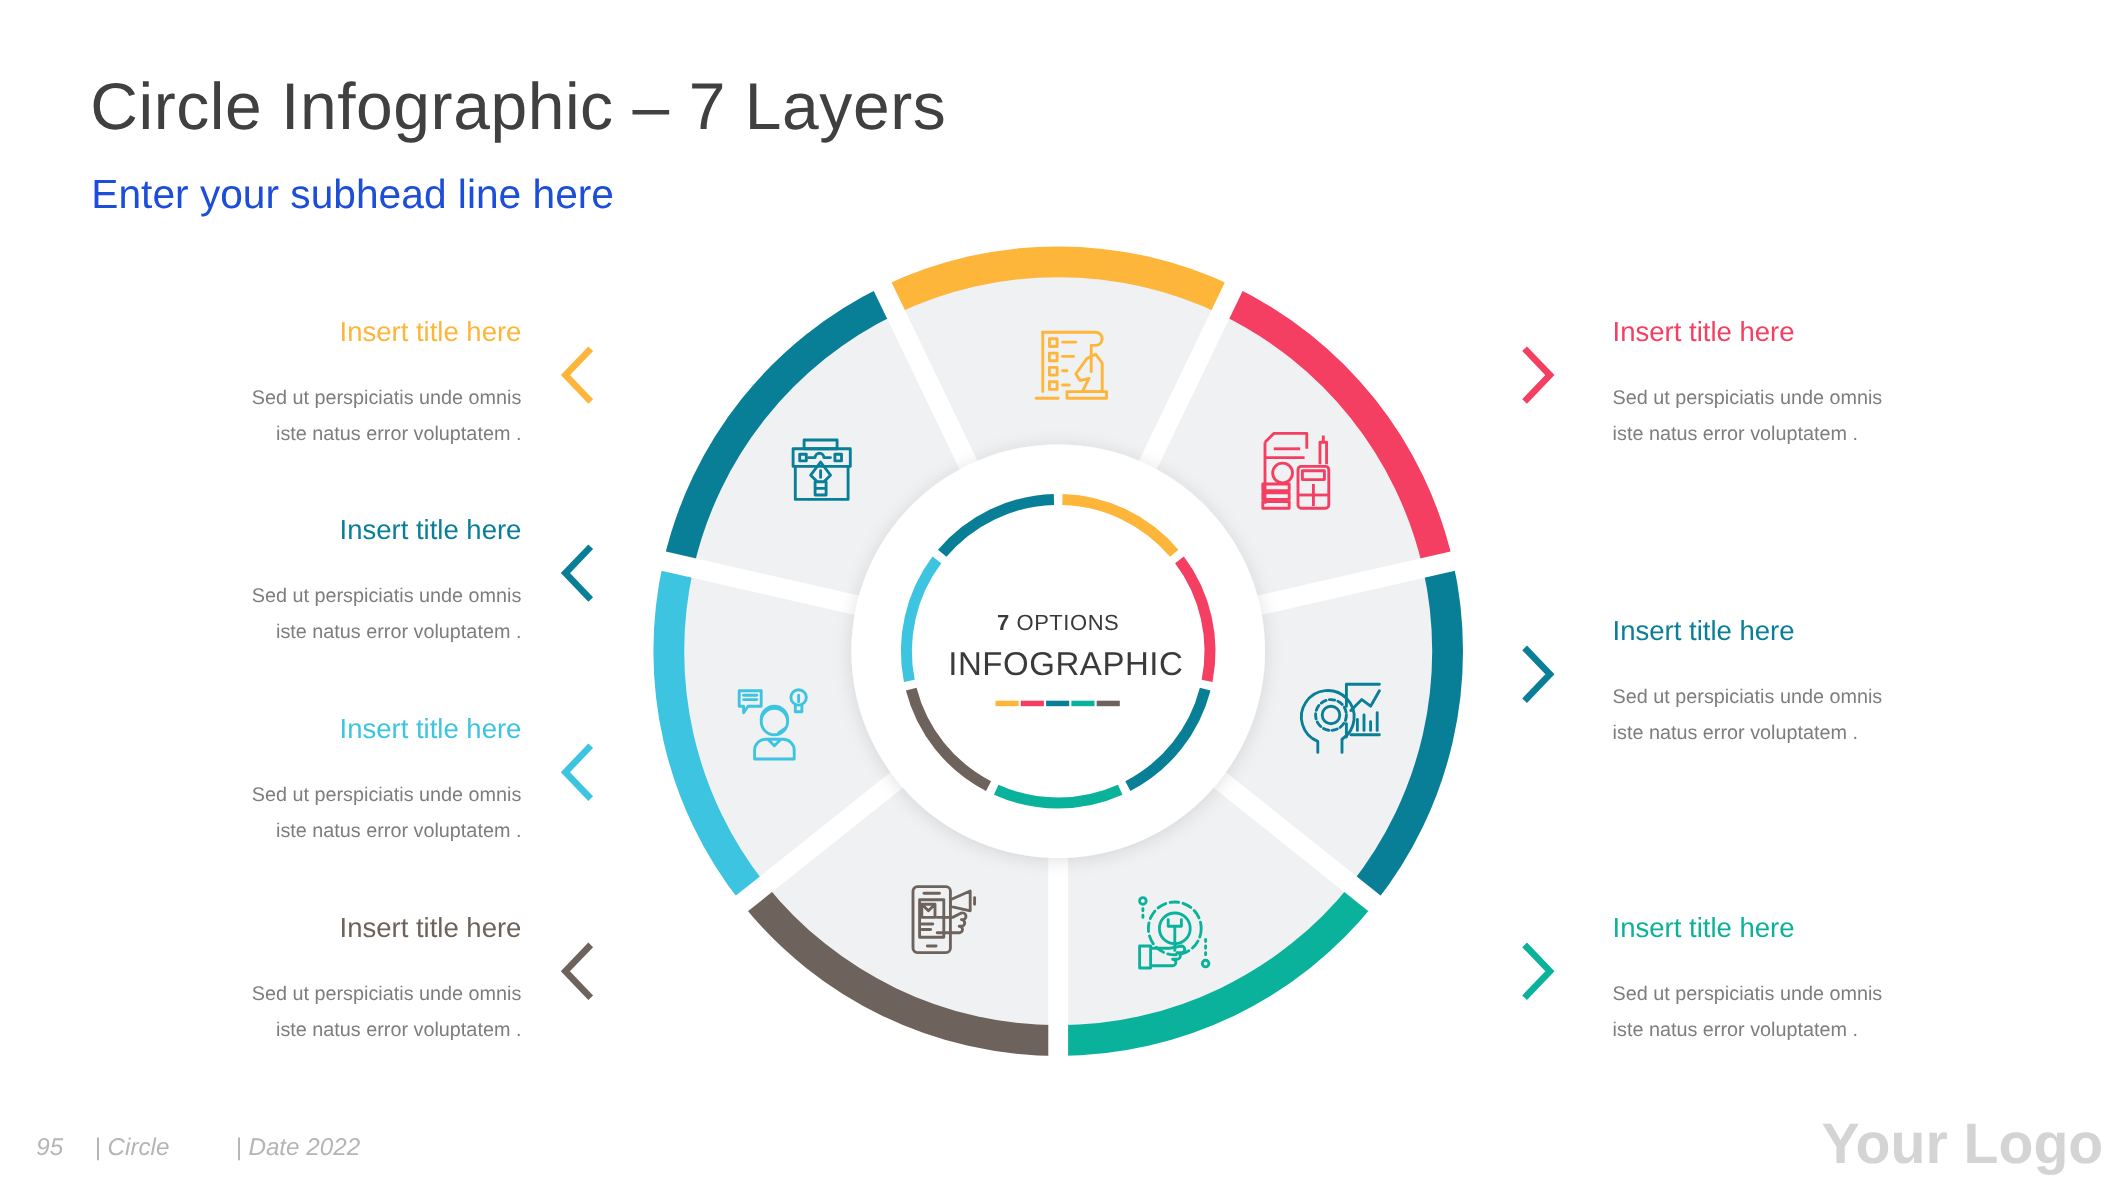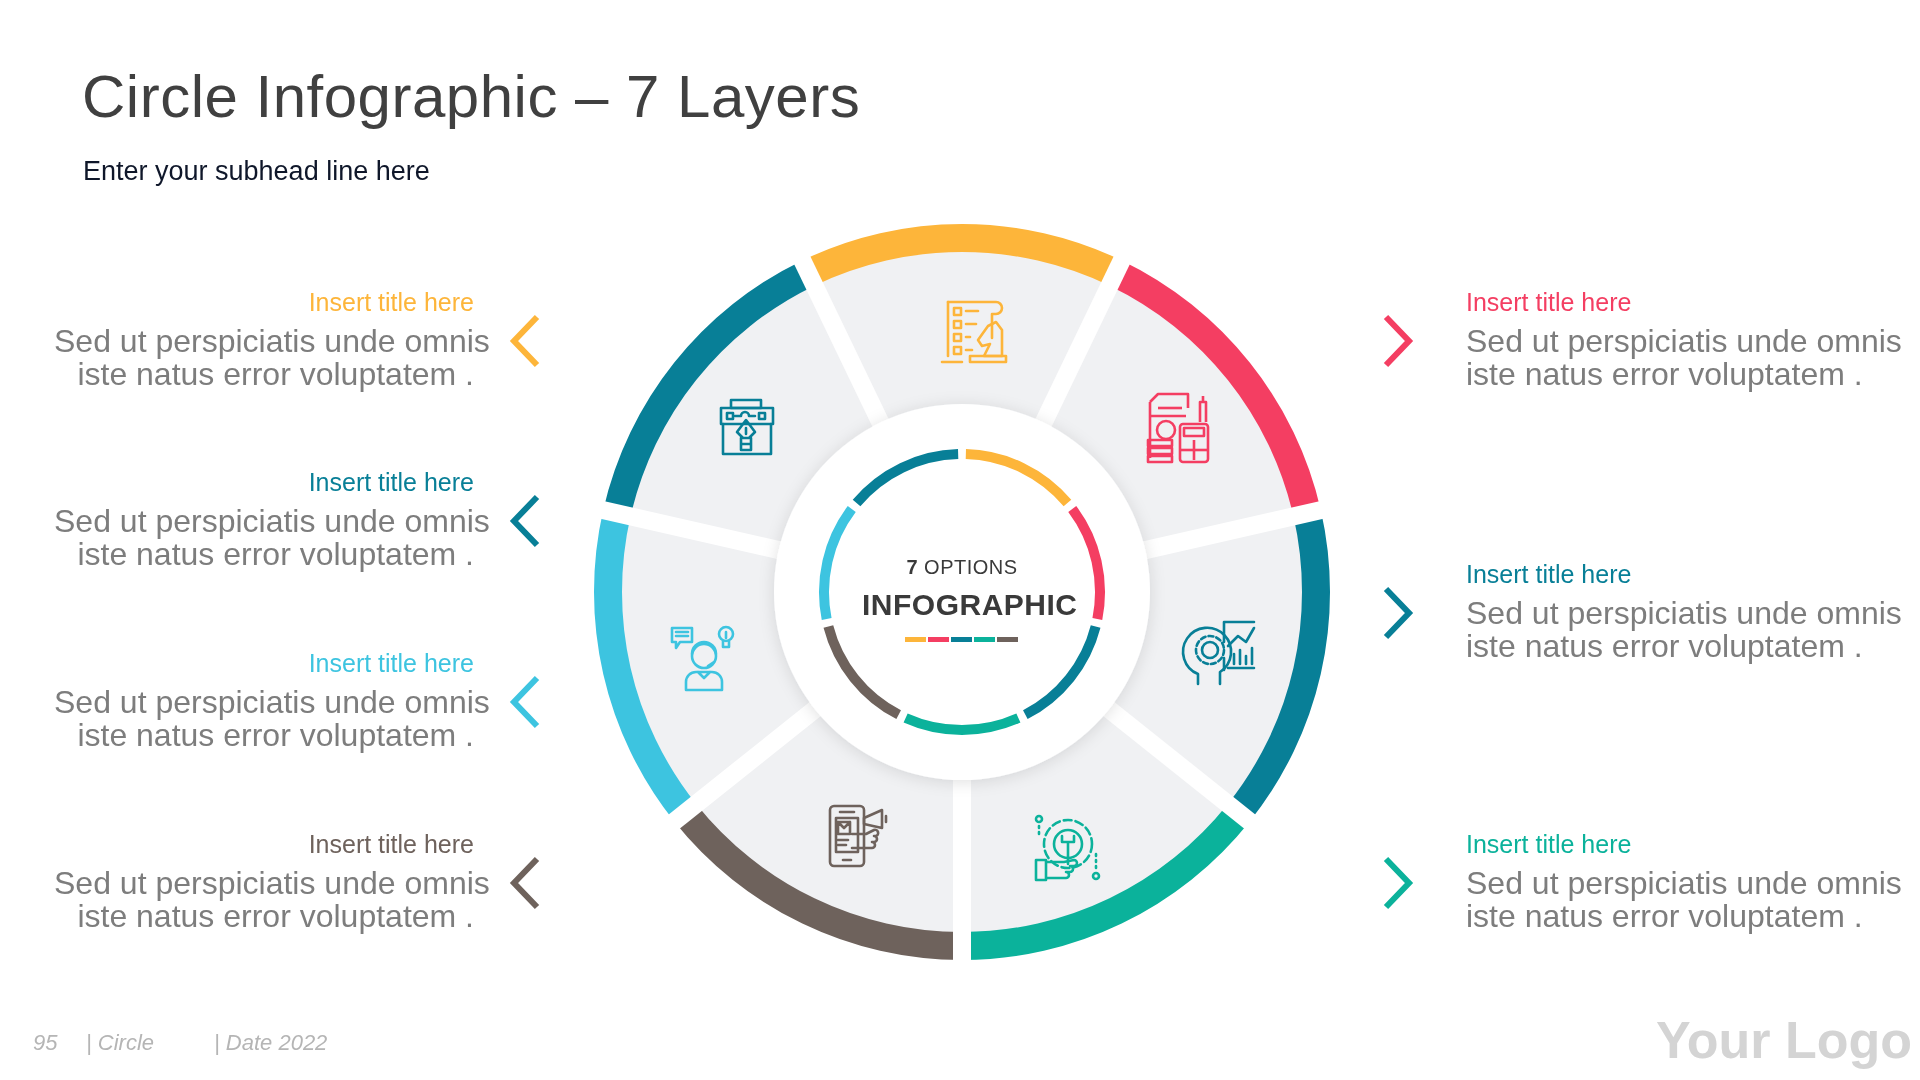--- a/index.html
+++ b/index.html
@@ -1,31 +1,31 @@
 <!DOCTYPE html>
 <html><head>
 <meta charset="utf-8">
 <style>
   html, body { margin:0; padding:0; background:#ffffff; }
   body { width:1920px; height:1080px; position:relative; overflow:hidden;
          font-family:"Liberation Sans", "DejaVu Sans", sans-serif; }
   .title { position:absolute; left:82px; top:62px; font-size:60px; color:#404040; letter-spacing:0.5px; white-space:nowrap; }
-  .subtitle { position:absolute; left:83px; top:156px; font-size:27px; color:#0f172a; white-space:nowrap; }
+  .subtitle { position:absolute; left:83px; top:156px; font-size:37px; color:#1d4ed8; white-space:nowrap; }
   .item { position:absolute; width:420px; }
   .item.left { left:54px; text-align:right; }
   .item.right { left:1466px; text-align:left; }
   .item .t { font-size:25px; line-height:38px; white-space:nowrap; }
-  .item .b { font-size:32px; line-height:33px; color:#7d7d7d; margin-top:4px; white-space:nowrap; }
+  .item .b { font-size:18px; line-height:33px; color:#7d7d7d; margin-top:24px; white-space:nowrap; }
   .footer { position:absolute; top:1030px; font-size:22px; color:#b5b5b5; white-space:nowrap;font-style:italic; }
   .logo { position:absolute; left:1656px; top:1010px; font-size:52px; font-weight:bold; color:#d4d4d4; white-space:nowrap; }
   #diagram { position:absolute; left:0; top:0; }
   .center-text { position:absolute; left:862px; width:200px; text-align:center; }
   .center-small { top:556px; font-size:20px; color:#3a3a3a; letter-spacing:0.5px; }
   .center-small b { font-weight:bold; }
-  .center-big { top:588px; font-size:30px; font-weight:bold; color:#3a3a3a; letter-spacing:0.5px; }
+  .center-big { top:588px; font-size:30px; font-weight:normal; color:#3a3a3a; letter-spacing:0.5px; }
 </style>
 </head>
 <body>
 
 <div class="title">Circle Infographic – 7 Layers</div>
 <div class="subtitle">Enter your subhead line here</div>
 
 <svg id="diagram" width="1920" height="1080" viewBox="0 0 1920 1080">
   <defs>
     <filter id="shadow" x="-20%" y="-20%" width="140%" height="140%">

